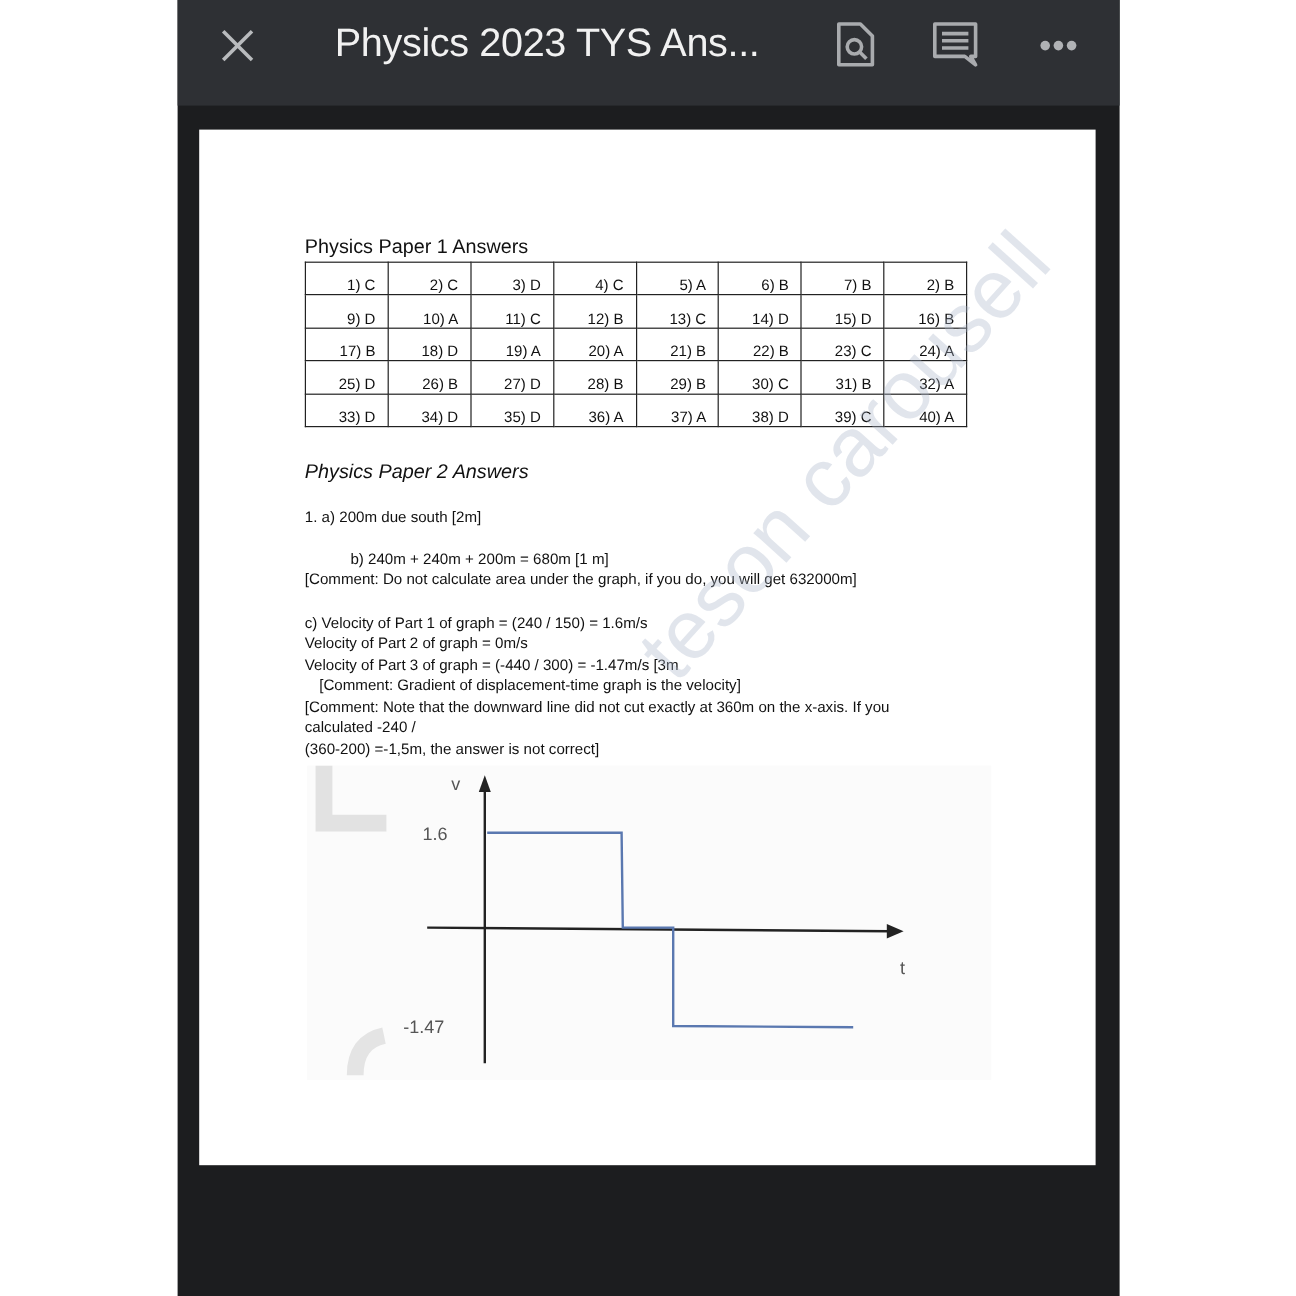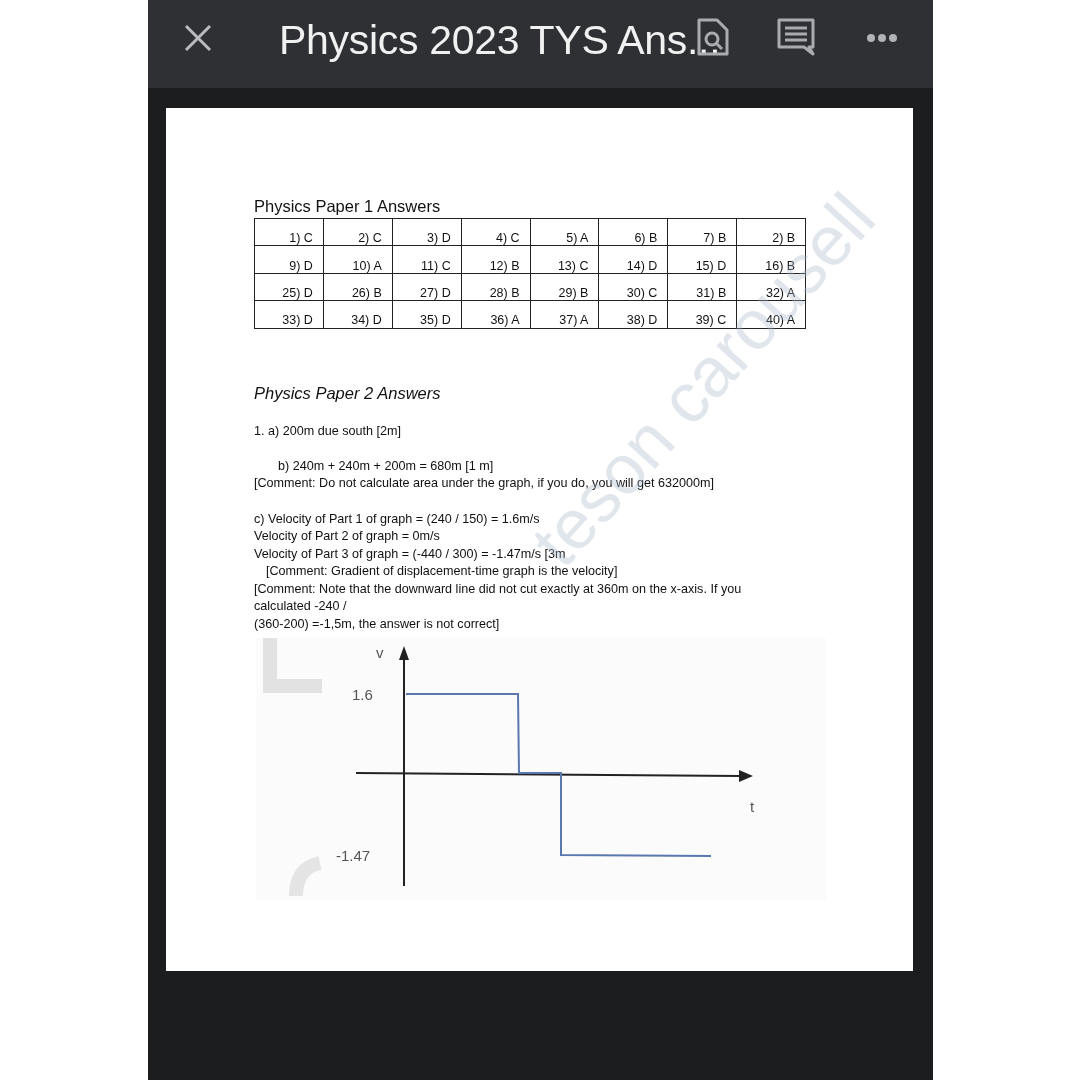--- a/index.html
+++ b/index.html
@@ -1,20 +1,20 @@
 <!DOCTYPE html>
 <html><head>
 <meta charset="utf-8">
 <style>
   html, body { margin:0; padding:0; }
   body { width:1080px; height:1080px; background:#ffffff; position:relative; overflow:hidden; font-family:"Liberation Sans", sans-serif; }
   .phone { position:absolute; left:148px; top:0; width:785px; height:1080px; background:#1c1d1f; }
   .topbar { position:absolute; left:0; top:0; width:785px; height:88px; background:#2e3034; }
   .close-btn { position:absolute; left:34px; top:20px; width:32px; height:36px; cursor:pointer; }
-  .title { position:absolute; left:131px; top:17px; font-size:41px; color:#f1f1f1; letter-spacing:-0.3px; white-space:nowrap;text-align:center; }
+  .title { position:absolute; left:131px; top:17px; font-size:33px; color:#f1f1f1; letter-spacing:-0.3px; white-space:nowrap;text-align:center; }
   .icon-btn { position:absolute; top:17px; width:40px; height:40px; cursor:pointer; }
   .page { position:absolute; left:18px; top:108px; width:747px; height:863px; background:#ffffff; overflow:hidden; }
   .content { position:absolute; left:88px; top:0; width:600px; color:#111; }
   h2 { margin:0; font-weight:normal; font-size:16.5px; position:absolute; white-space:nowrap; }
   table.ans { position:absolute; border-collapse:collapse; font-size:12.5px; }
   table.ans td { border:1.3px solid #222; width:68.9px; height:27.4px; padding:12px 10px 0 0; text-align:right; box-sizing:border-box; }
   .line { position:absolute; font-size:12.6px; white-space:nowrap; line-height:17.5px; }
   .graph { position:absolute; left:90px; top:530px; width:570px; height:262px; background:#fbfbfb; }
   .watermark { position:absolute; left:350px; top:420px; font-size:70px; color:rgba(170,180,200,0.35); transform:rotate(-48deg); transform-origin:left top; white-space:nowrap; pointer-events:none; }
 </style>
@@ -73,20 +73,30 @@
               <td>9)  D</td>
               <td>10) A</td>
               <td>11) C</td>
               <td>12) B</td>
               <td>13) C</td>
               <td>14) D</td>
               <td>15) D</td>
               <td>16) B</td>
             </tr>
             <tr>
+              <td>17) B</td>
+              <td>18) D</td>
+              <td>19) A</td>
+              <td>20) A</td>
+              <td>21) B</td>
+              <td>22) B</td>
+              <td>23) C</td>
+              <td>24) A</td>
+            </tr>
+            <tr>
               <td>25) D</td>
               <td>26) B</td>
               <td>27) D</td>
               <td>28) B</td>
               <td>29) B</td>
               <td>30) C</td>
               <td>31) B</td>
               <td>32) A</td>
             </tr>
             <tr>
@@ -97,21 +107,21 @@
               <td>37) A</td>
               <td>38) D</td>
               <td>39) C</td>
               <td>40) A</td>
             </tr>
           </tbody>
       </table>
 
       <h2 style="left:0; top:276px;font-style:italic;">Physics Paper 2 Answers</h2>
       <div class="line" style="left:0; top:315px;">1. a) 200m due south [2m]</div>
-      <div class="line" style="left:2px; top:350px;padding-left:22px;">b) 240m + 240m + 200m = 680m [1 m]</div>
+      <div class="line" style="left:16px; top:350px;padding-left:22px;">b) 240m + 240m + 200m = 680m [1 m]</div>
       <div class="line" style="left:0; top:367px;">[Comment: Do not calculate area under the graph, if you do, you will get 632000m]</div>
 
       <div class="line" style="left:0; top:403px;">c) Velocity of Part 1 of graph = (240 / 150) = 1.6m/s</div>
       <div class="line" style="left:0; top:420px;">Velocity of Part 2 of graph = 0m/s</div>
       <div class="line" style="left:0; top:438px;">Velocity of Part 3 of graph = (-440 / 300) = -1.47m/s [3m</div>
       <div class="line" style="left:12px; top:455px;">[Comment: Gradient of displacement-time graph is the velocity]</div>
       <div class="line" style="left:0; top:473px;">[Comment: Note that the downward line did not cut exactly at 360m on the x-axis. If you</div>
       <div class="line" style="left:0; top:490px;">calculated -240 /</div>
       <div class="line" style="left:0; top:508px;">(360-200) =-1,5m, the answer is not correct]</div>
     </div>

